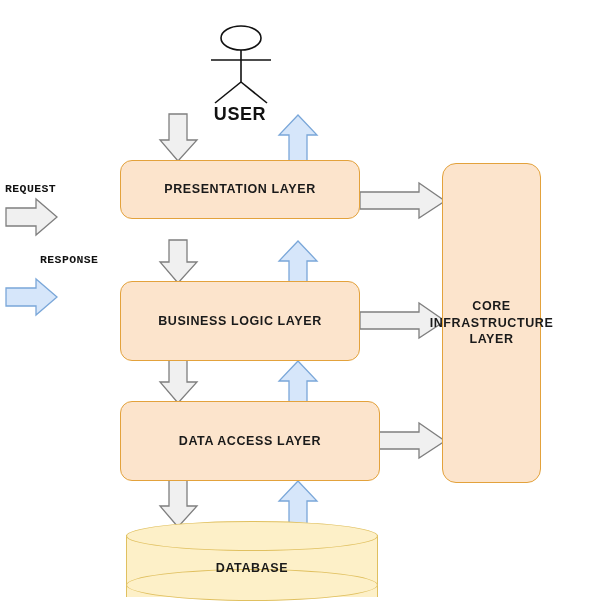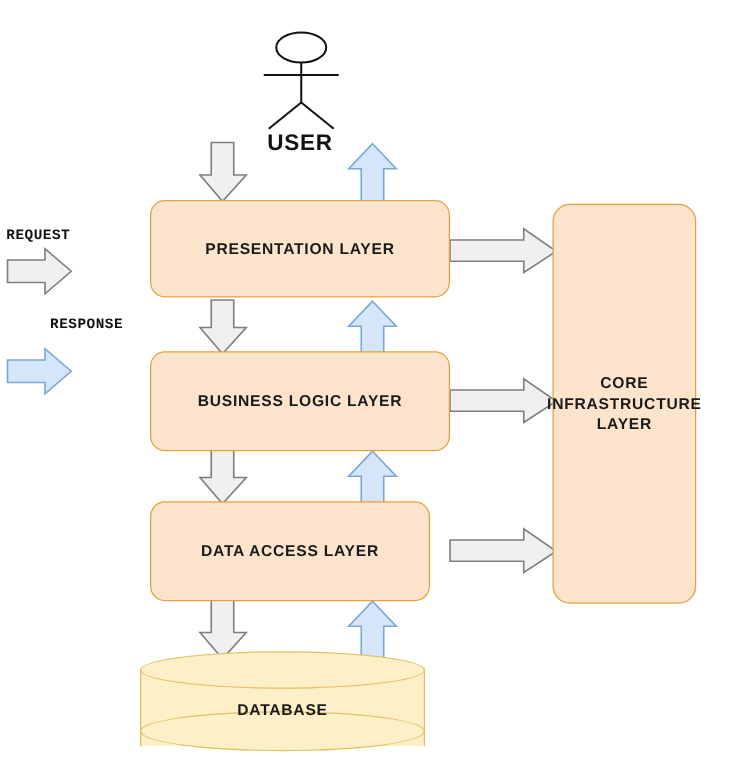--- a/index.html
+++ b/index.html
@@ -25,33 +25,33 @@
     font-size:12.5px;
     font-weight:bold;
     color:#1a1a1a;
     letter-spacing:.6px;
     text-align:center;
     line-height:1.35;
   }
 
   .core-box{
     position:absolute;
-    left:442px;top:163px;width:115px;height:320px;
+    left:442px;top:163px;width:99px;height:320px;
     background:#fce4cc;
     border:1.6px solid #e3a23c;
     border-radius:14px;
     box-sizing:border-box;
     display:flex;align-items:center;justify-content:center;
     z-index:5;
   }
 
   
   .db{
     position:absolute;
-    left:112px;top:521px;width:228px;height:85px;
+    left:126px;top:521px;width:252px;height:85px;
     z-index:5;
   }
   .db .body{
     position:absolute;left:0;top:14px;width:100%;height:62px;
     background:#fdf0c8;
     border-left:1.5px solid #e0c060;
     border-right:1.5px solid #e0c060;
     box-sizing:border-box;
   }
   .db .bottom{
@@ -137,29 +137,29 @@
   <svg class="arrow-svg" style="left:360px;top:183px;z-index:3;" width="86" height="36">
     <polygon class="a-gray" points="0,9 59,9 59,0 85,18 59,35 59,26 0,26"></polygon>
   </svg>
   <svg class="arrow-svg" style="left:360px;top:303px;z-index:3;" width="86" height="36">
     <polygon class="a-gray" points="0,9 59,9 59,0 85,18 59,35 59,26 0,26"></polygon>
   </svg>
   <svg class="arrow-svg" style="left:360px;top:423px;z-index:3;" width="86" height="36">
     <polygon class="a-gray" points="0,9 59,9 59,0 85,18 59,35 59,26 0,26"></polygon>
   </svg>
 
-  <div class="layer-box" style="left:120px;top:160px;width:240px;height:78px;">
+  <div class="layer-box" style="left:120px;top:160px;width:240px;height:59px;">
     <span class="layer-label">PRESENTATION LAYER</span>
   </div>
 
   <div class="layer-box" style="left:120px;top:281px;width:240px;height:80px;border-radius:12px;">
     <span class="layer-label">BUSINESS LOGIC LAYER</span>
   </div>
 
-  <div class="layer-box" style="left:120px;top:401px;width:224px;height:80px;">
+  <div class="layer-box" style="left:120px;top:401px;width:260px;height:80px;">
     <span class="layer-label">DATA ACCESS LAYER</span>
   </div>
 
   <div class="core-box">
     <span class="layer-label">
       <span>CORE</span><br>
       <span>INFRASTRUCTURE</span><br>
       <span>LAYER</span>
     </span>
   </div>

